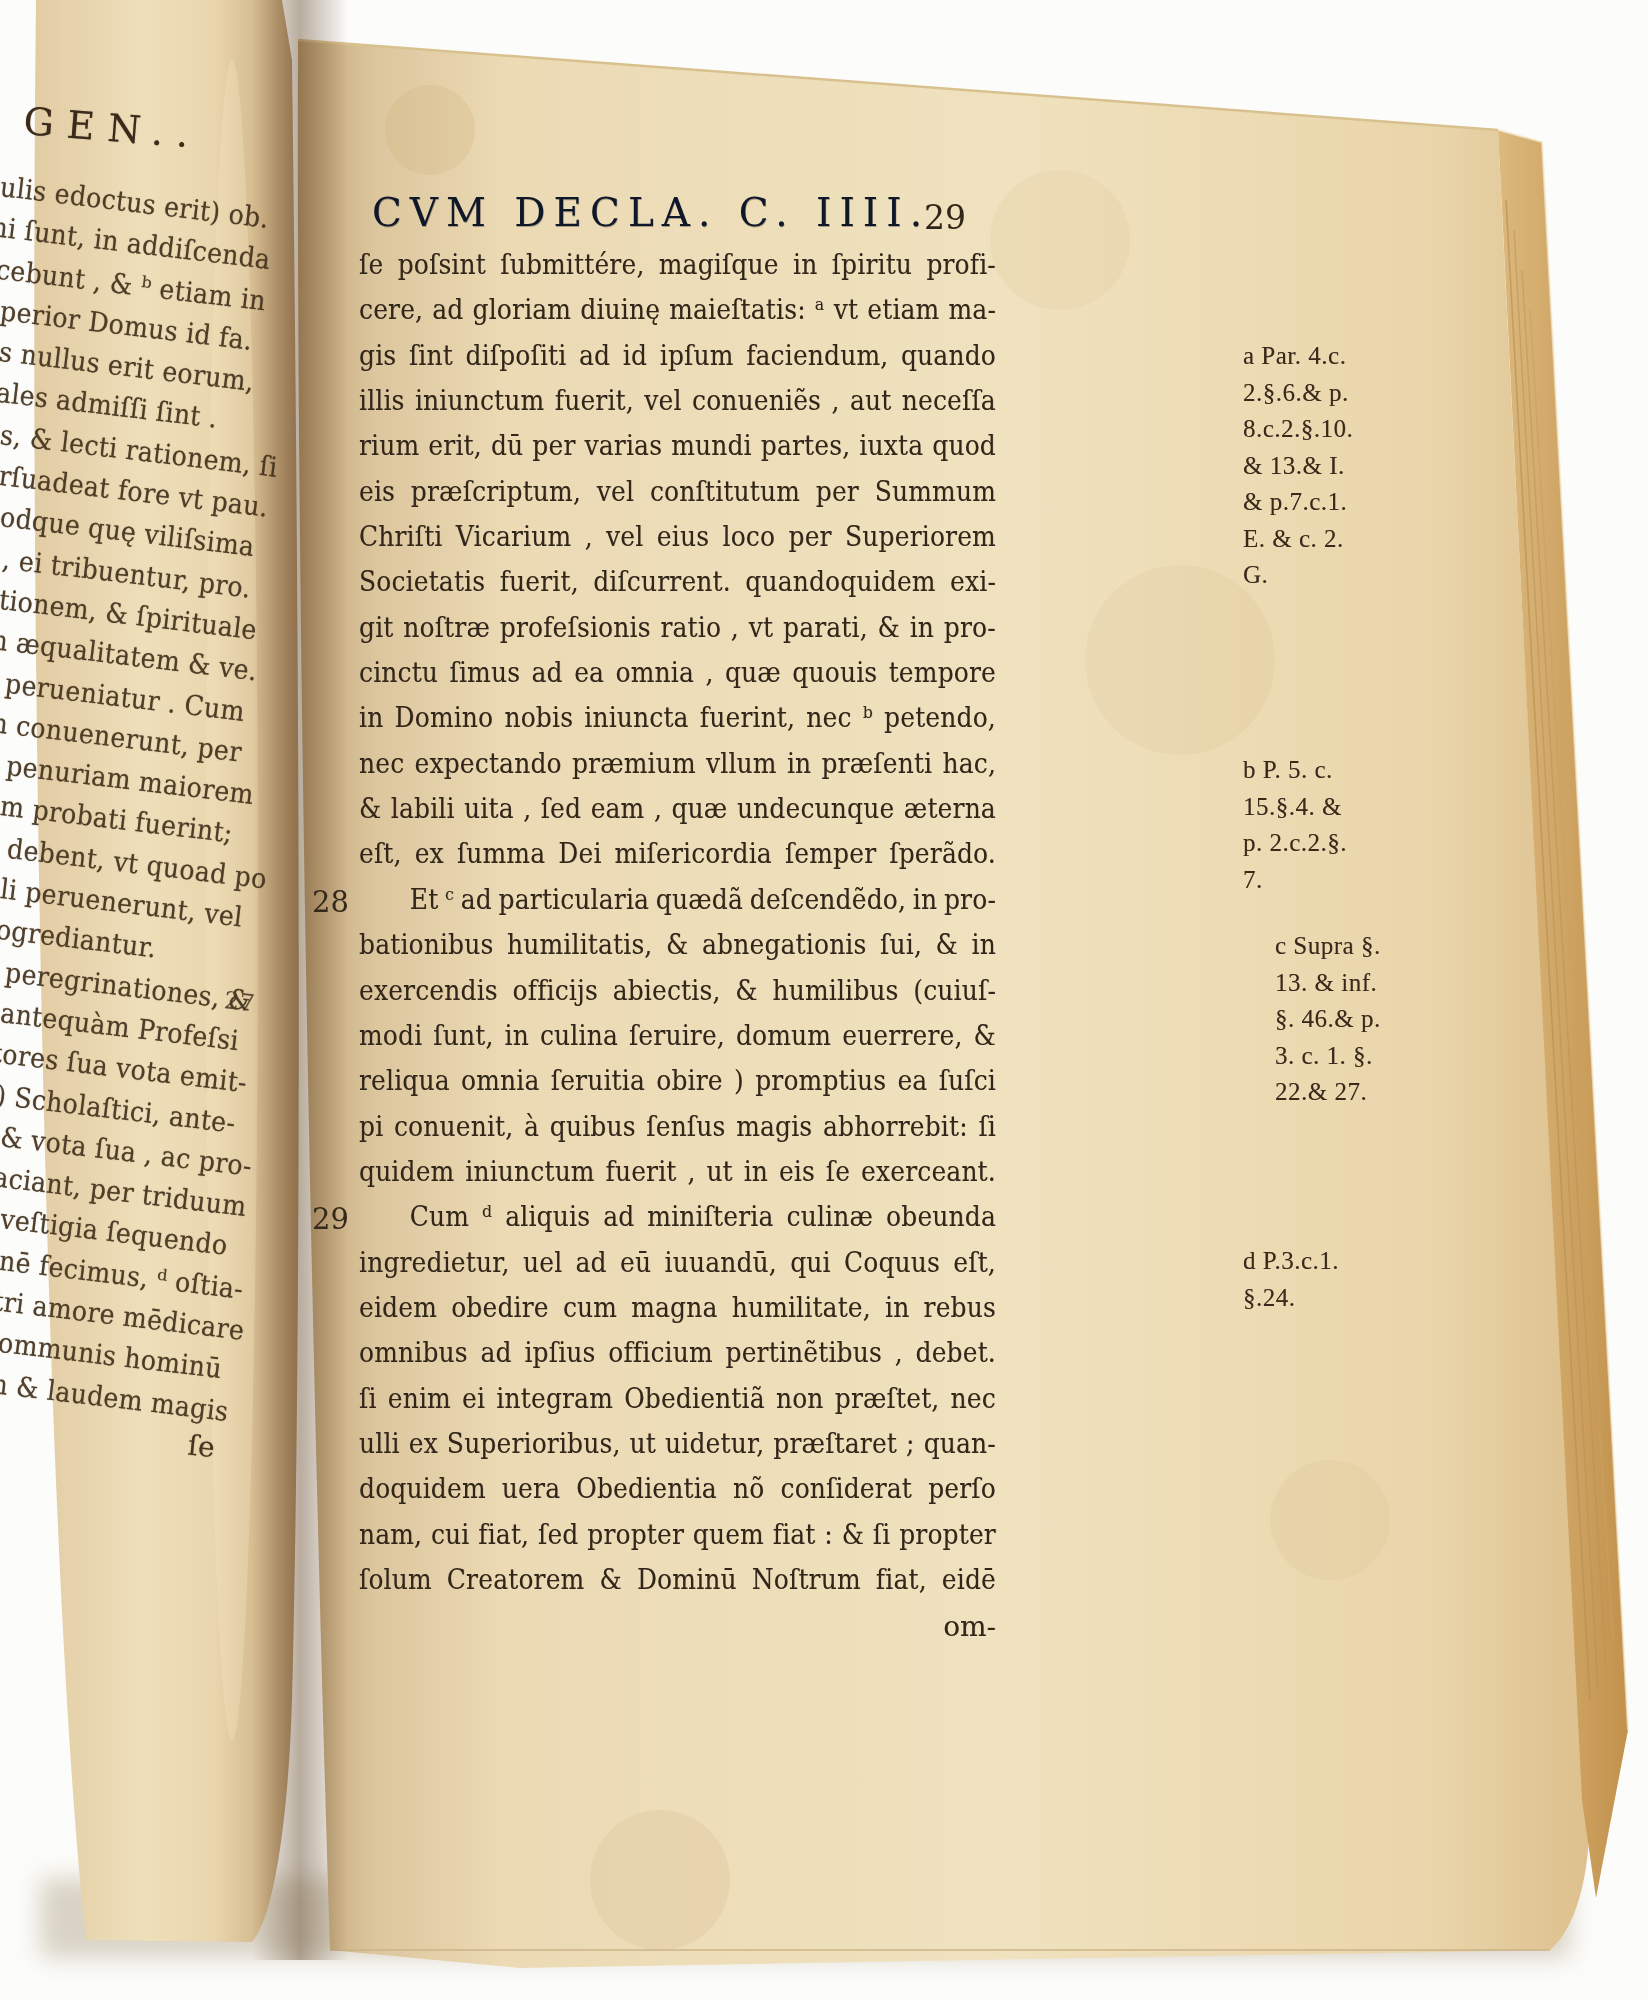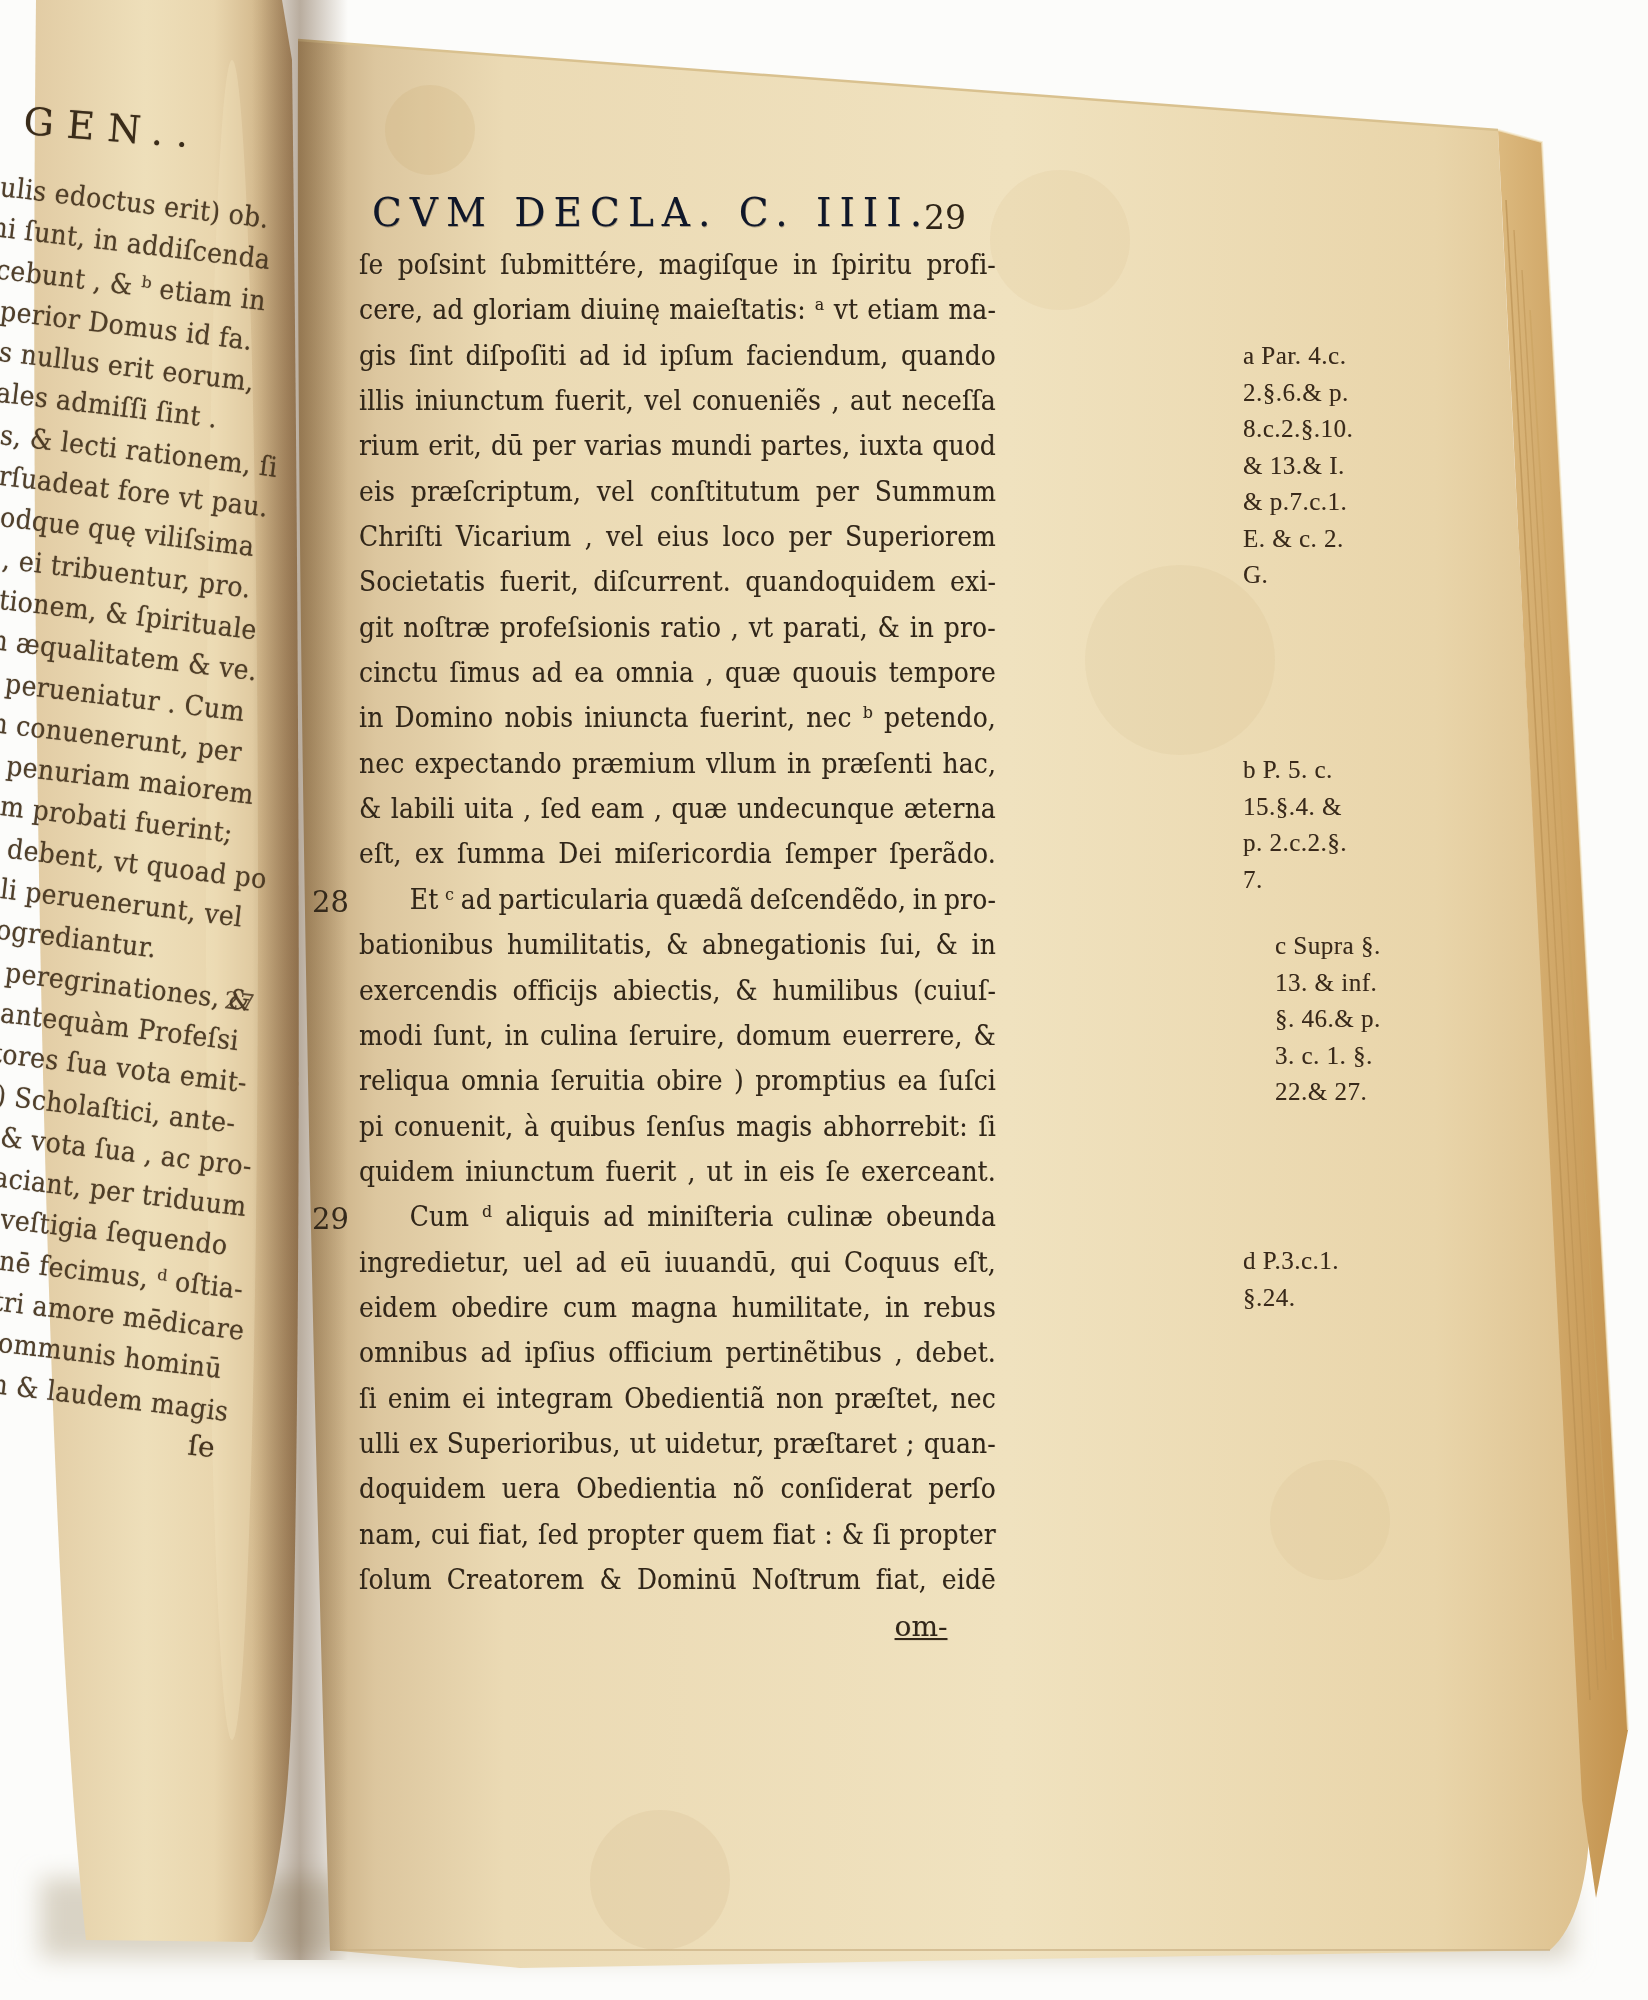--- a/index.html
+++ b/index.html
@@ -44,22 +44,22 @@
     transform:scaleX(.875); transform-origin:0 0; color:#312619;
   }
   .rp-line {
     display:flex; justify-content:space-between; align-items:baseline;
     height:45.35px; font-size:28.5px; letter-spacing:.2px;
     text-shadow:.4px .4px 0 rgba(49,38,25,.25);
   }
   .rp-line span { white-space:pre; }
   .rp-line.indent { padding-left:58px; }
   .rp-catchword {
-    position:absolute; left:846px; top:1610px; width:150px; text-align:center;
-    font-size:28px; color:#312619; text-shadow:.4px .4px 0 rgba(49,38,25,.25);text-decoration:underline;
+    position:absolute; left:846px; top:1610px; width:150px; text-align:right;
+    font-size:28px; color:#312619; text-shadow:.4px .4px 0 rgba(49,38,25,.25);
   }
   .rp-margin-number { position:absolute; left:312px; width:50px; font-size:29px; color:#34291b; }
 
   .margin-note {
     position:absolute; left:1243px; width:160px; color:#38291a;
     font-size:25px; line-height:36.5px; letter-spacing:.5px;font-family:Liberation Serif, serif;
   }
   .mn-line { white-space:nowrap; text-shadow:.3px .3px 0 rgba(56,41,26,.3); }
 </style>
 </head>

